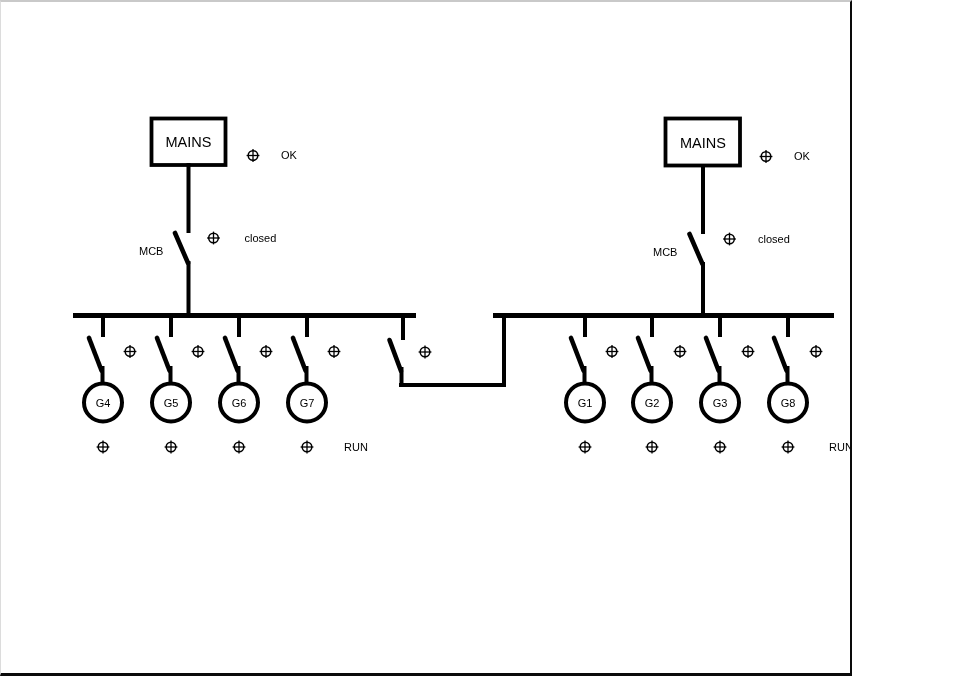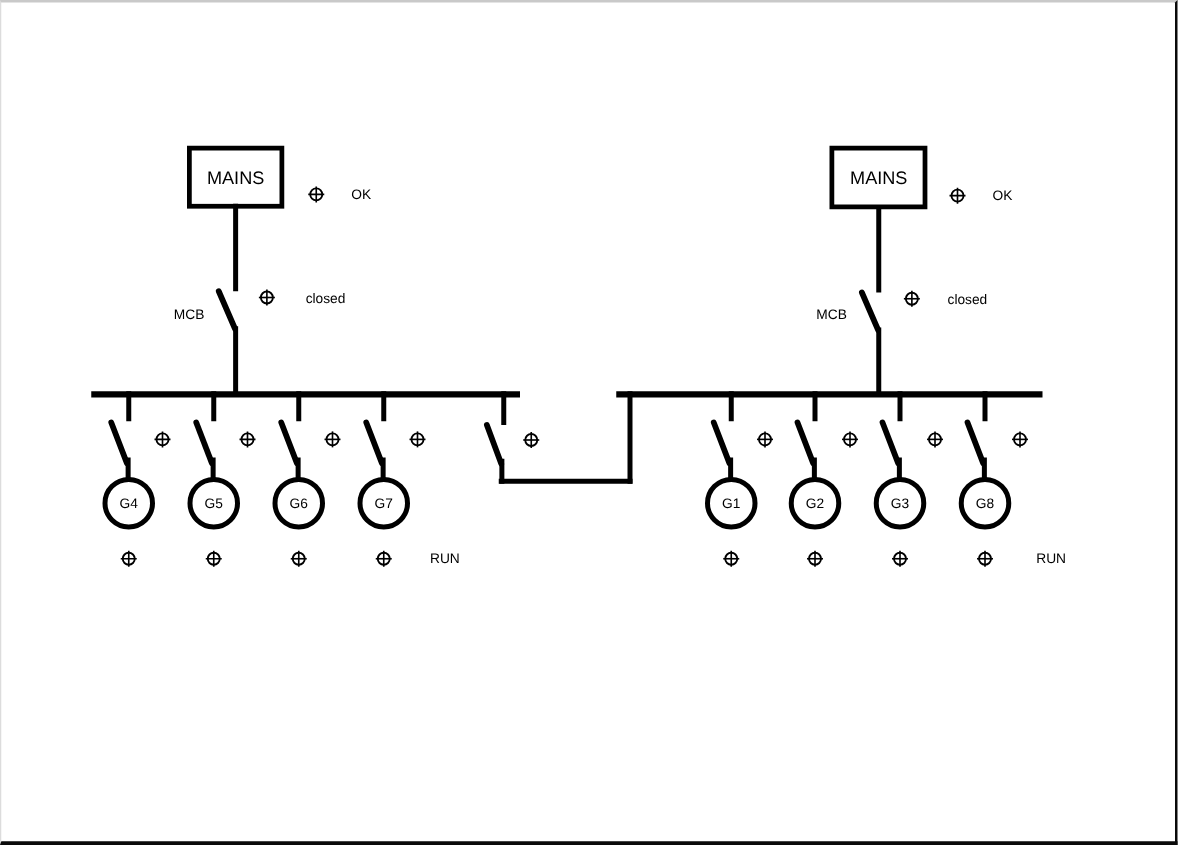--- a/index.html
+++ b/index.html
@@ -1,18 +1,18 @@
 <!DOCTYPE html>
 <html><head>
 <meta charset="utf-8">
 <style>
   html, body { margin: 0; padding: 0; background: #ffffff; }
   .canvas {
     position: relative;
-    width: 942px;
+    width: 852px;
     height: 676px;
     box-sizing: border-box;
     background: #ffffff;
     border-top: 2px solid #c9c9c9;
     border-left: 1px solid #dcdcdc;
     border-right: 2px solid #0a0a0a;
     border-bottom: 3px solid #0a0a0a;
     overflow: hidden;
   }
   svg { position: absolute; left: -1px; top: -2px; }

